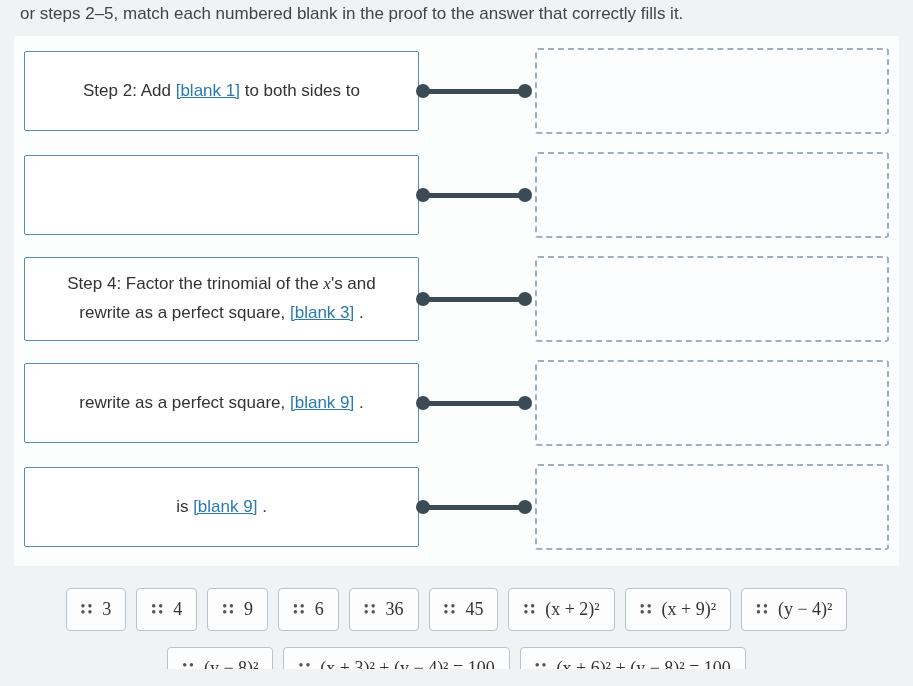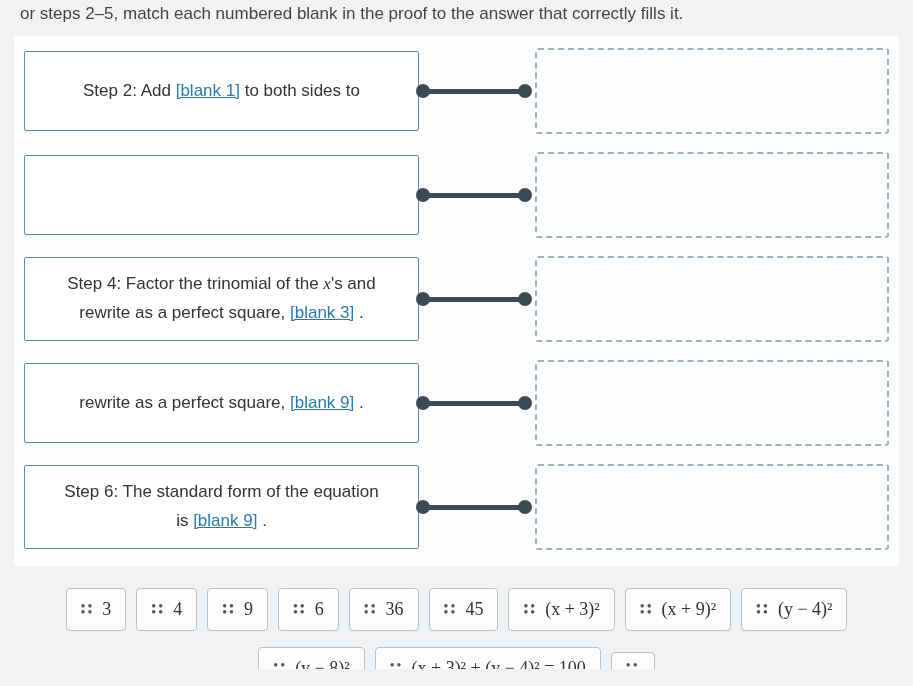--- a/index.html
+++ b/index.html
@@ -171,23 +171,20 @@
       <span class="dot left"></span>
       <span class="line"></span>
       <span class="dot right"></span>
     </div>
     <div class="drop-zone"></div>
   </div>
 
   <div class="row" style="margin-bottom:6px;">
     <div class="step-card">
       <div>
-        <span>Step 6: The standard form of the equation</span>
-      </div>
-      <div>
         <span>is </span><span class="blank-link">[blank 9]</span><span> .</span>
       </div>
     </div>
     <div class="connector">
       <span class="dot left"></span>
       <span class="line"></span>
       <span class="dot right"></span>
     </div>
     <div class="drop-zone"></div>
   </div>
@@ -214,21 +211,21 @@
   <div class="choice">
       <span class="handle">••<br>••</span>
       <span>36</span>
     </div>
   <div class="choice">
       <span class="handle">••<br>••</span>
       <span>45</span>
     </div>
   <div class="choice">
       <span class="handle">••<br>••</span>
-      <span>(x + 3)²</span>
+      <span>(x + 2)²</span>
     </div>
   <div class="choice">
       <span class="handle">••<br>••</span>
       <span>(x + 9)²</span>
     </div>
   <div class="choice">
       <span class="handle">••<br>••</span>
       <span>(y − 4)²</span>
     </div>
 </div>
@@ -237,14 +234,15 @@
   <div class="choice">
       <span class="handle">••<br>••</span>
       <span>(y − 8)²</span>
     </div>
   <div class="choice">
       <span class="handle">••<br>••</span>
       <span>(x + 3)² + (y − 4)² = 100</span>
     </div>
   <div class="choice">
       <span class="handle">••<br>••</span>
+      <span>(x + 6)² + (y − 8)² = 100</span>
     </div>
 </div>
 
 </body></html>

